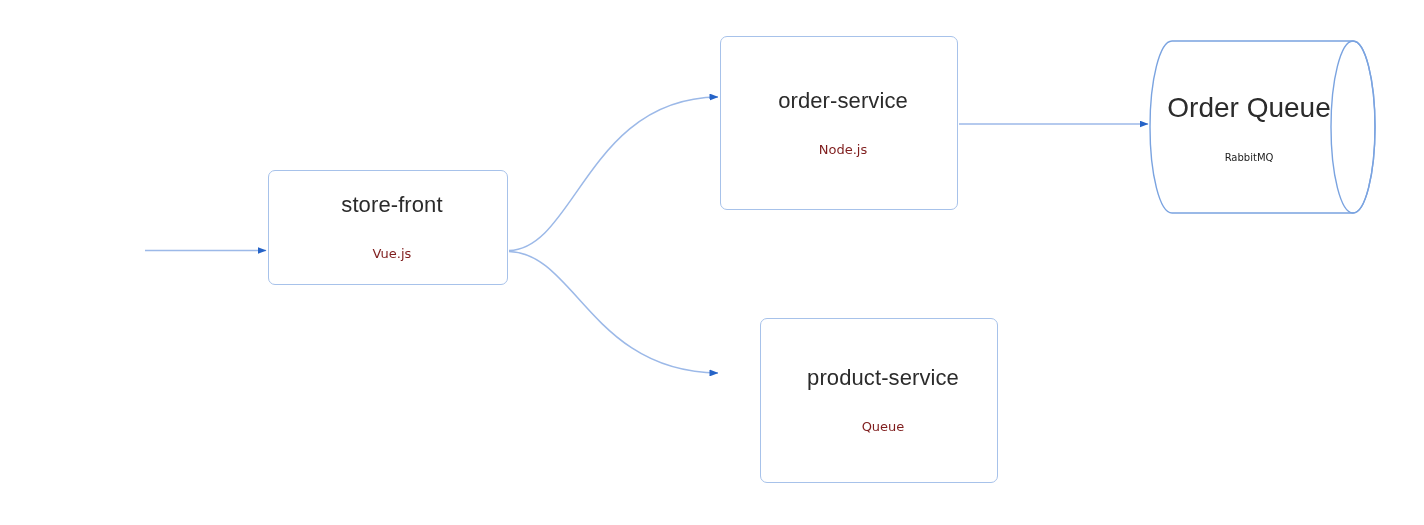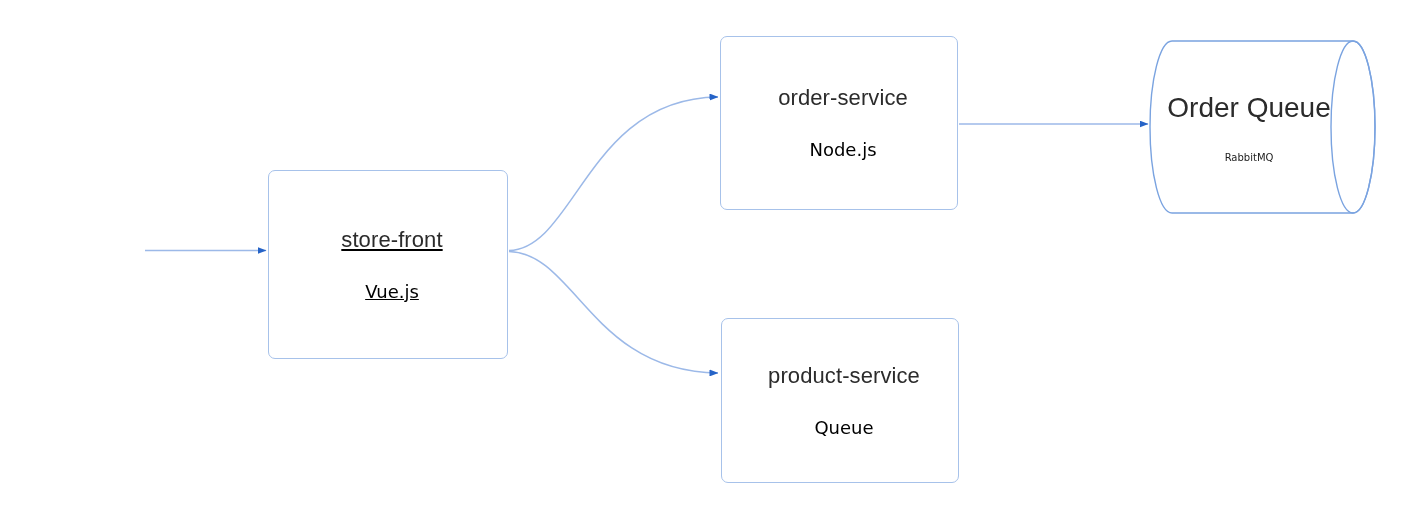--- a/index.html
+++ b/index.html
@@ -43,45 +43,44 @@
   .node .title {
     font-family: "Liberation Sans", sans-serif;
     font-size: 22px;
     line-height: 1.1;
     color: #2b2b2b;
     letter-spacing: 0.1px;
     white-space: nowrap;
   }
   .node .subtitle {
     font-family: "DejaVu Sans", sans-serif;
-    font-size: 18px;
+    font-size: 13px;
     line-height: 1.1;
-    color: #000000;
+    color: #7f1d1d;
     white-space: nowrap;
   }
 
   #node-store-front {
     left: 268px;
     top: 170px;
     width: 240px;
-    height: 189px;
-    text-decoration: underline;
+    height: 115px;
   }
   #node-store-front .title { margin-bottom: 30px; }
 
   #node-order-service {
     left: 720px;
     top: 36px;
     width: 238px;
     height: 174px;
   }
   #node-order-service .title { margin-bottom: 30px; }
 
   #node-product-service {
-    left: 721px;
+    left: 760px;
     top: 318px;
     width: 238px;
     height: 165px;
   }
   #node-product-service .title { margin-bottom: 30px; }
 
   
   #node-order-queue {
     position: absolute;
     left: 1148px;

